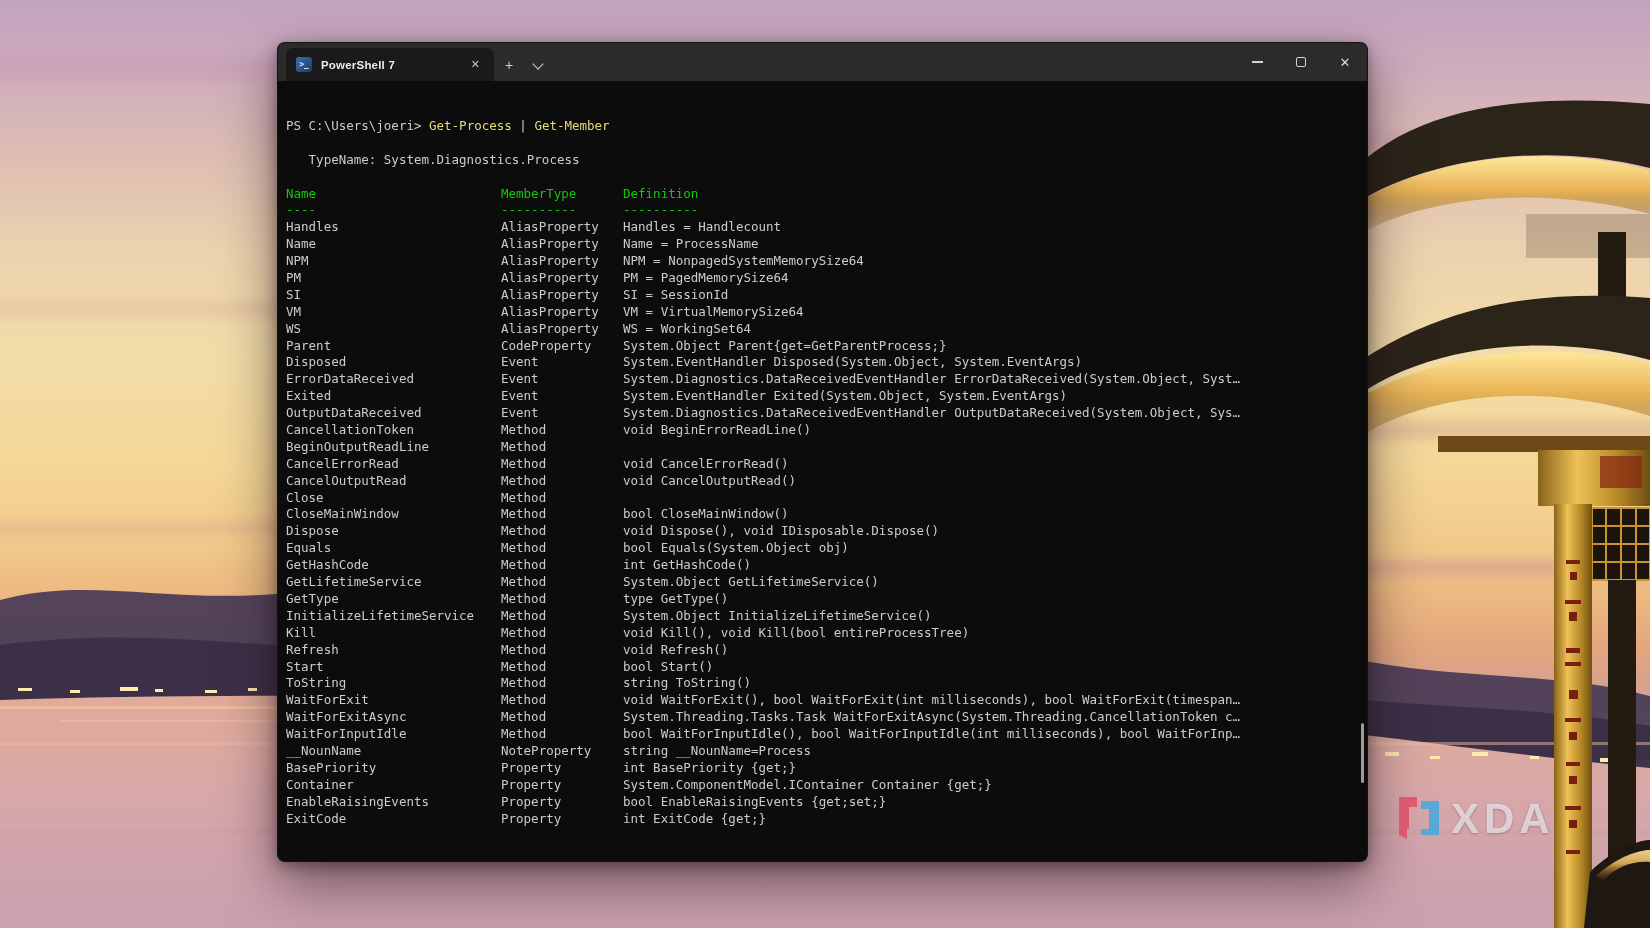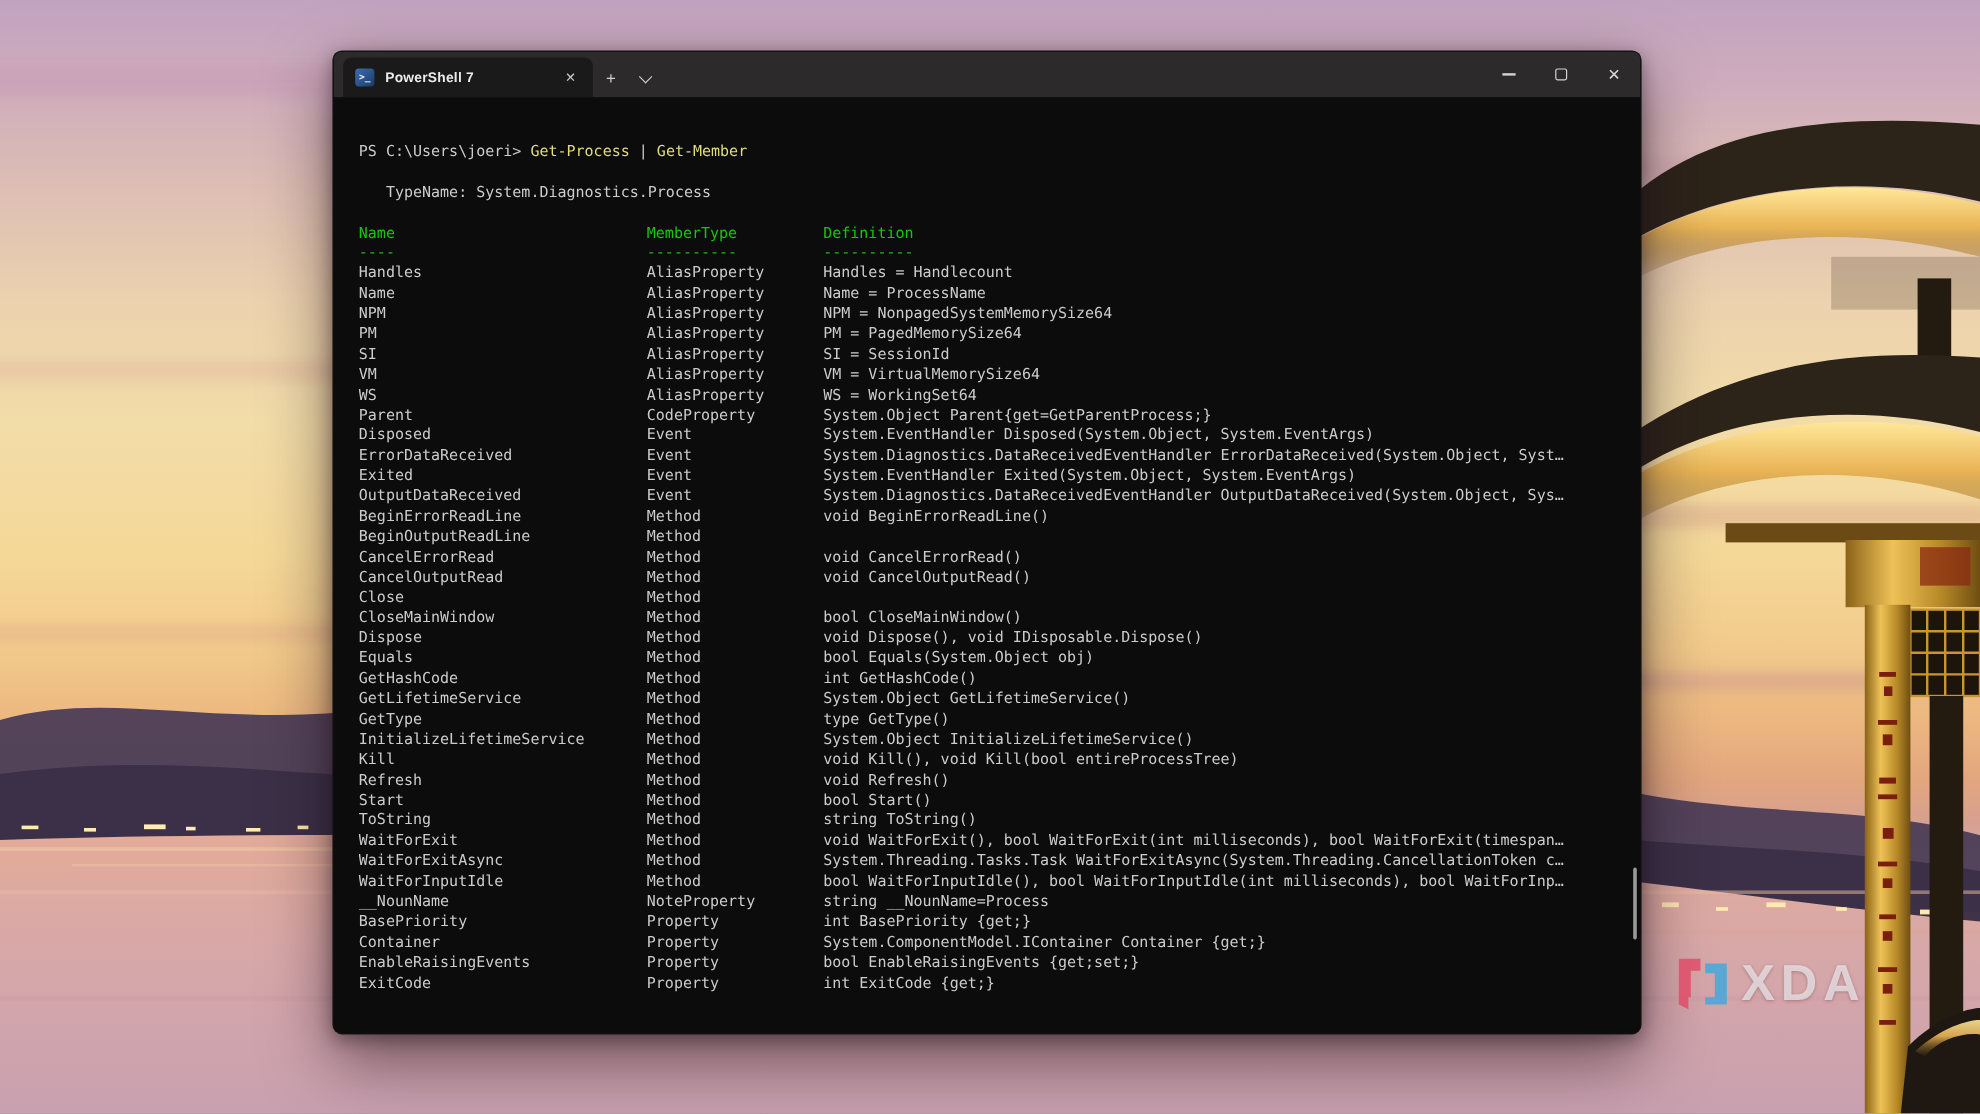--- a/index.html
+++ b/index.html
@@ -50,41 +50,41 @@
   }
   .win-controls { margin-left:auto; display:flex; height:38px; }
   .wc { width:44px; height:38px; display:flex; align-items:center; justify-content:center; }
   .wc-min  span { display:block; width:11px; height:1.5px; background:#d4d4d4; }
   .wc-max  span { display:block; width:10px; height:10px; border:1.4px solid #d4d4d4; border-radius:2px; }
   .wc-close { color:#d8d8d8; font-size:13px; }
 
   
   .term {
     position:absolute; top:38px; left:0; right:0; bottom:0;
-    padding:37px 8px 0 21px;
+    padding:37px 8px 0 8px;
     font-family:"DejaVu Sans Mono", monospace;
     font-size:12.5px; line-height:16.9px;
     color:var(--term-fg,#cccccc);
   }
   .line { height:16.9px; white-space:pre; overflow:hidden; }
   .cmd   { color:var(--cmd-yellow,#e3dc7a); }
   .grn   { color:var(--hdr-green,#16c60c); }
-  .row3  { display:flex;gap:25px; }
+  .row3  { display:flex; }
   .row3 .c1 { width:215px; flex:0 0 auto; white-space:pre; overflow:hidden; }
   .row3 .c2 { width:122px; flex:0 0 auto; white-space:pre; overflow:hidden; }
   .row3 .c3 { flex:1; white-space:pre; overflow:hidden; }
 
   .scrollbar-thumb {
     position:absolute; right:3px; top:680px; width:3px; height:60px;
     background:#9a9a9a; border-radius:2px;
   }
 
   
   .watermark {
-    position:absolute; left:1393px; top:795px; display:flex; align-items:flex-end;
+    position:absolute; left:1393px; top:795px; display:flex; align-items:flex-start;
     opacity:.88;
   }
   .watermark .xda-text {
     font-size:42px; font-weight:bold; letter-spacing:5px; color:rgba(238,238,244,.78);
     text-shadow:0 1px 3px rgba(60,30,30,.35); line-height:48px; margin-left:6px;
   }
 </style>
 </head>
 <body>
 
@@ -298,21 +298,21 @@
     <span class="c3">System.EventHandler Exited(System.Object, System.EventArgs)</span>
   </div>
 
   <div class="line row3">
     <span class="c1">OutputDataReceived</span>
     <span class="c2">Event</span>
     <span class="c3">System.Diagnostics.DataReceivedEventHandler OutputDataReceived(System.Object, Sys…</span>
   </div>
 
   <div class="line row3">
-    <span class="c1">BeginErrorReadLine</span>
+    <span class="c1">CancellationToken</span>
     <span class="c2">Method</span>
     <span class="c3">void BeginErrorReadLine()</span>
   </div>
 
   <div class="line row3">
     <span class="c1">BeginOutputReadLine</span>
     <span class="c2">Method</span>
   </div>
 
   <div class="line row3">

